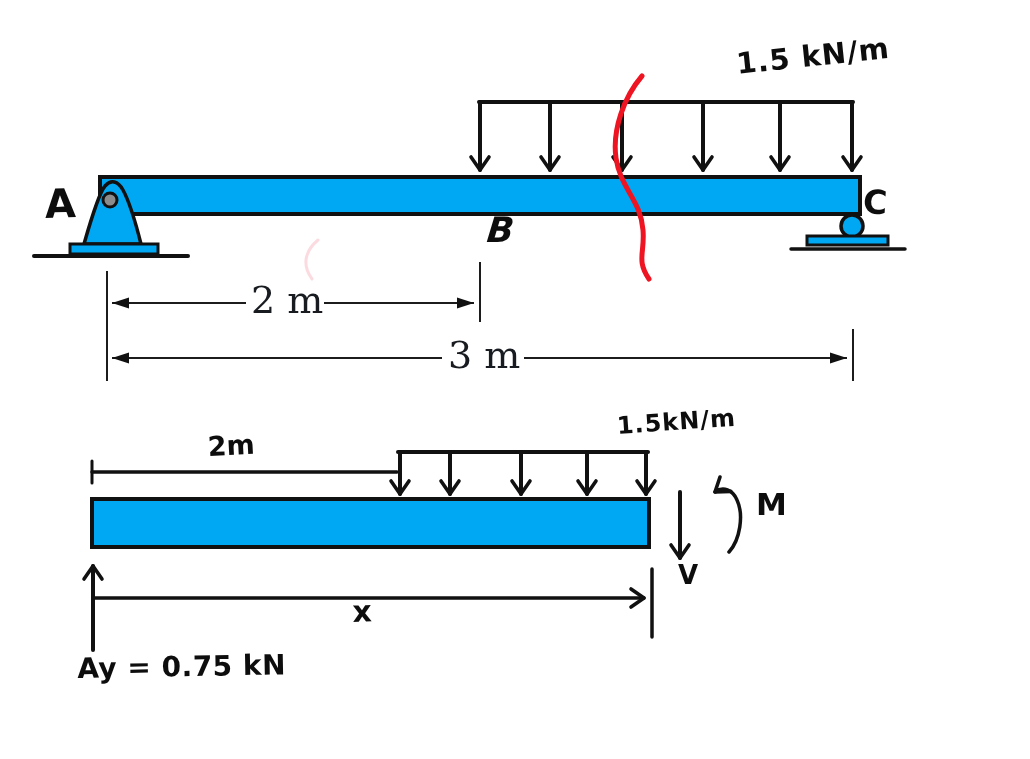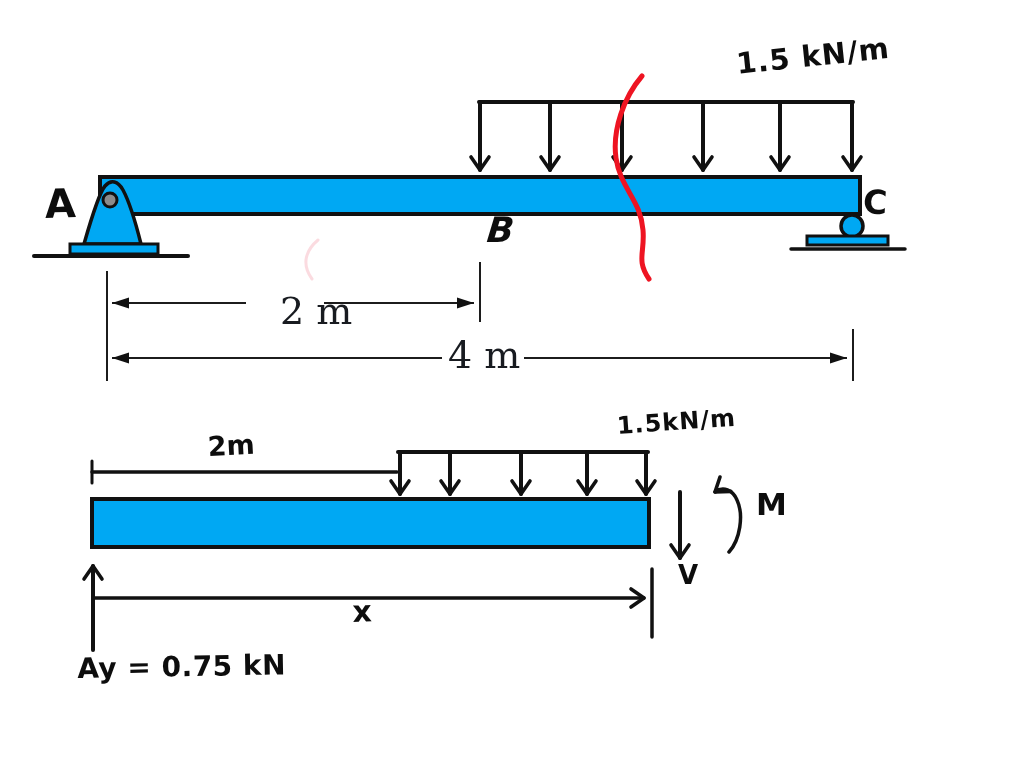--- a/index.html
+++ b/index.html
@@ -24,21 +24,21 @@
   }
   .serifdim{
     font-family:"DejaVu Serif","Liberation Serif",serif;
     font-weight:400;
     color:#181b20;
   }
   .lab-a{left:44px;top:184px;font-size:40px;transform:rotate(-2deg);}
   .lab-b{left:489px;top:213px;font-size:35px;font-style:italic;transform:skewX(-6deg);}
   .lab-c{left:864px;top:185px;font-size:33px;transform:rotate(3deg);}
   .lab-topload{left:735px;top:50px;font-size:29px;transform:rotate(-6deg);letter-spacing:1px;}
-  .lab-2m{left:251px;top:292px;font-size:38px;margin-left:29px;}
+  .lab-2m{left:251px;top:281px;font-size:38px;}
   .lab-4m{left:448px;top:336px;font-size:38px;}
   .lab-fbd2m{left:207px;top:433px;font-size:27px;transform:rotate(-3deg);}
   .lab-fbdload{left:616px;top:414px;font-size:24px;transform:rotate(-4deg);letter-spacing:1px;}
   .lab-v{left:678px;top:562px;font-size:26px;}
   .lab-m{left:756px;top:489px;font-size:31px;}
   .lab-x{left:352px;top:597px;font-size:30px;transform:rotate(-2deg);}
   .lab-ay{left:77px;top:655px;font-size:28px;transform:rotate(-1deg);letter-spacing:0.5px;}
 </style>
 </head>
 <body>
@@ -126,21 +126,21 @@
 
       <line x1="93" y1="650" x2="93" y2="566" stroke="#111111" stroke-width="4" stroke-linecap="round" marker-end="url(#mhand)"></line>
     </g>
   </svg>
 
   <div class="label hand lab-a">A</div>
   <div class="label hand lab-b">B</div>
   <div class="label hand lab-c">C</div>
   <div class="label hand lab-topload">1.5 kN/m</div>
   <div class="label serifdim lab-2m">2 m</div>
-  <div class="label serifdim lab-4m">4 m</div>
+  <div class="label serifdim lab-4m">3 m</div>
 
   <div class="label hand lab-fbd2m">2m</div>
   <div class="label hand lab-fbdload">1.5kN/m</div>
   <div class="label hand lab-v">V</div>
   <div class="label hand lab-m">M</div>
   <div class="label hand lab-x">x</div>
   <div class="label hand lab-ay">Ay = 0.75 kN</div>
 </div>
 
 </body></html>

